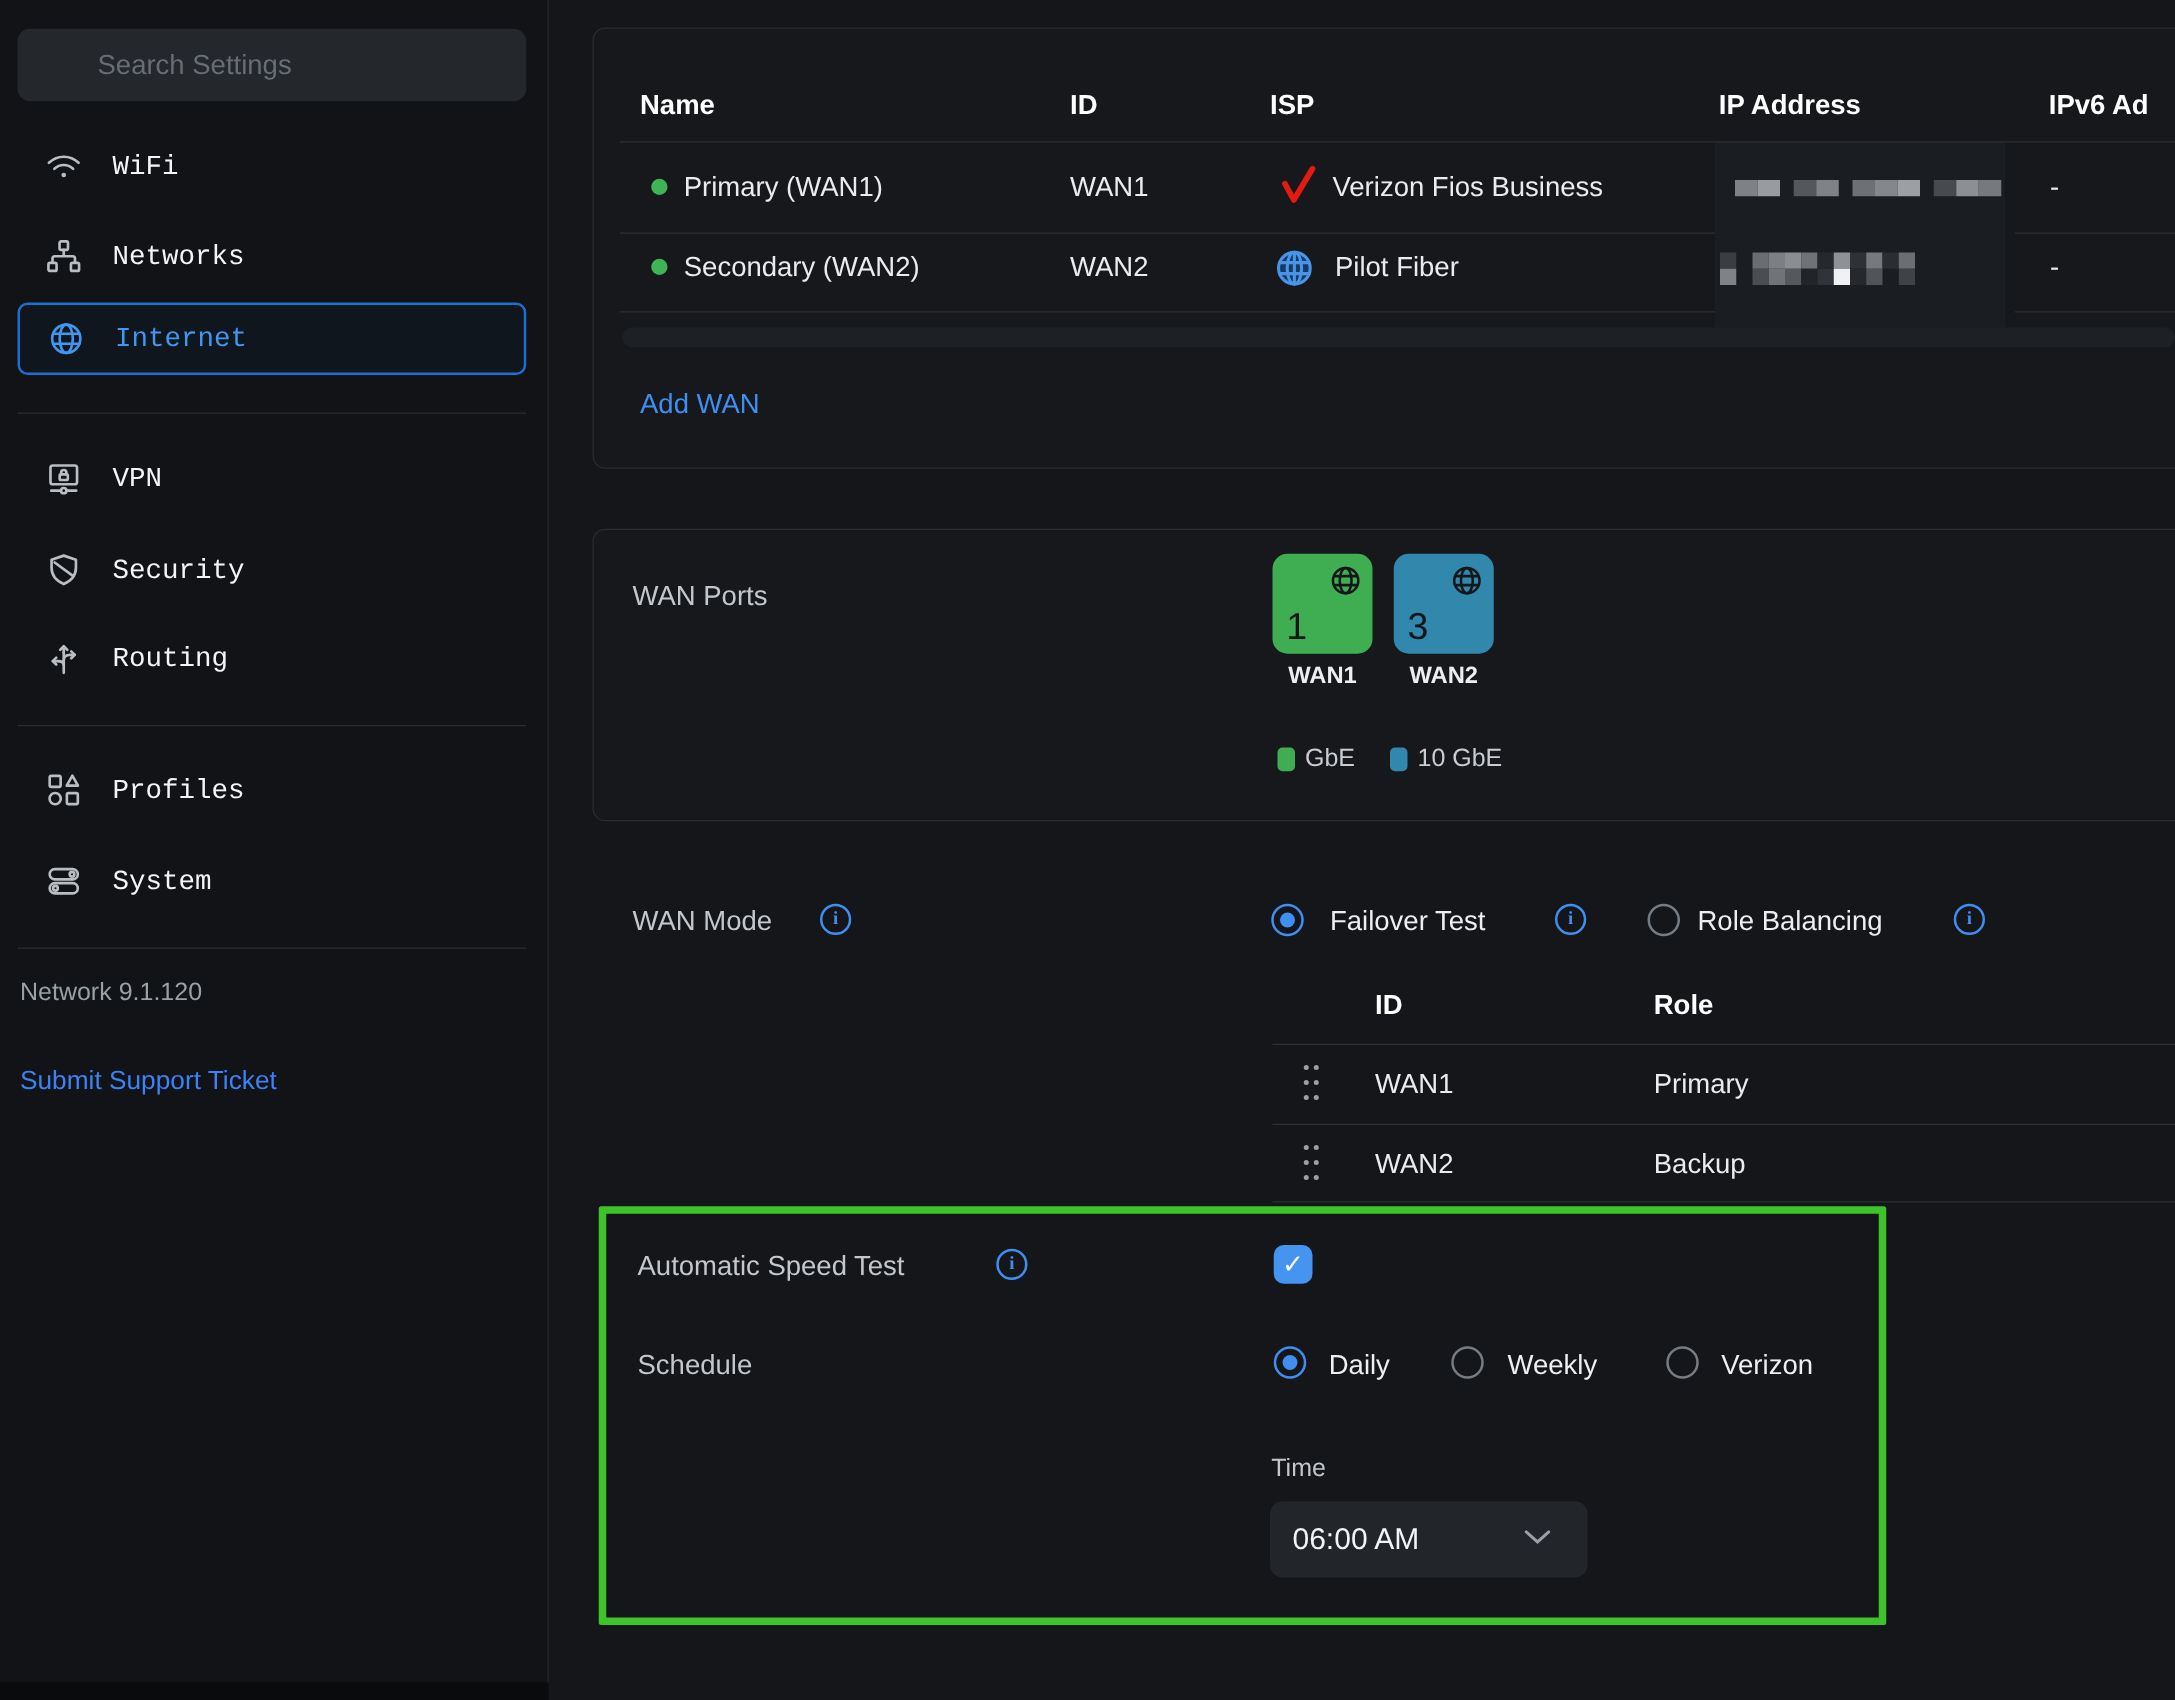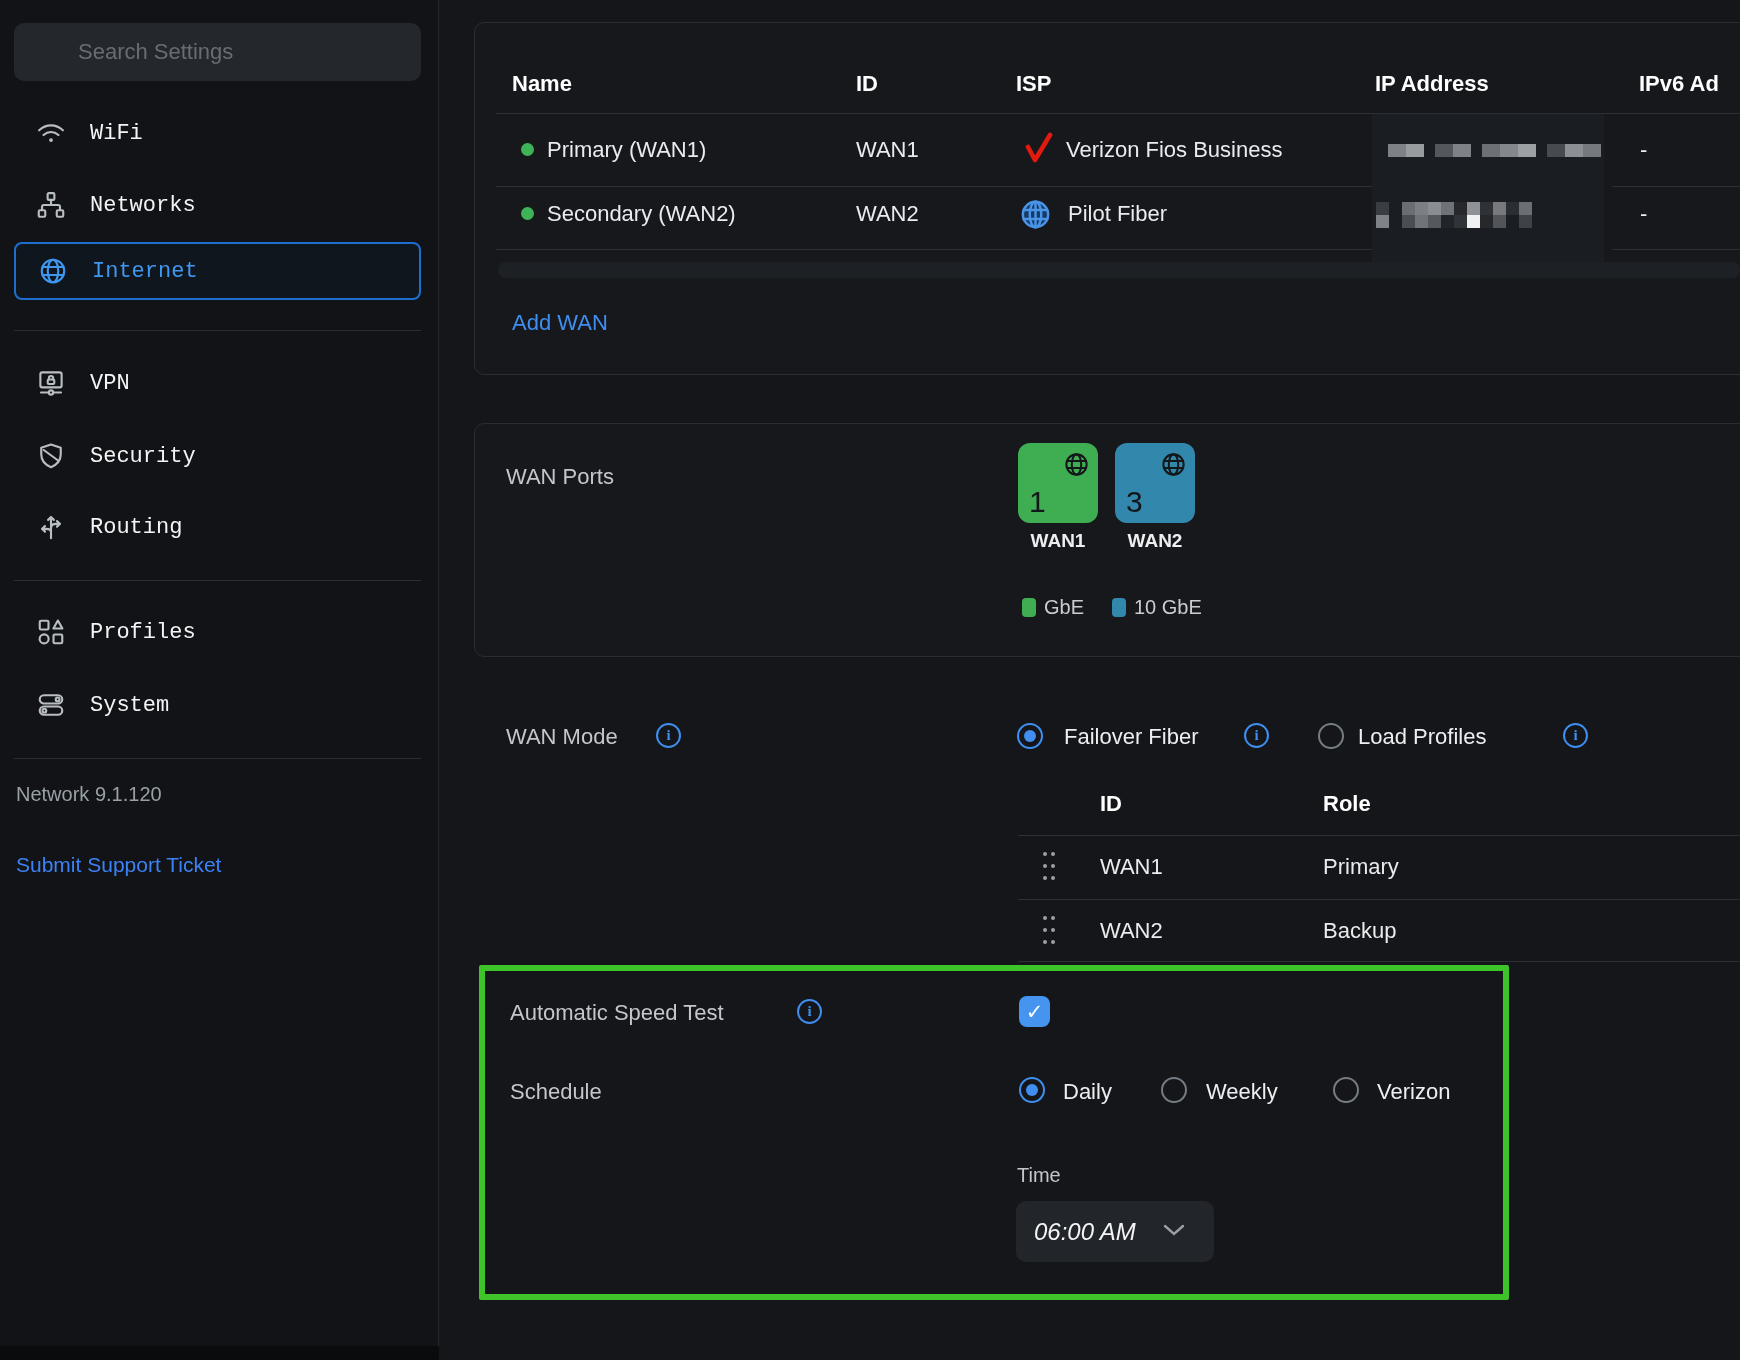--- a/index.html
+++ b/index.html
@@ -75,22 +75,22 @@
               display:flex; align-items:center; justify-content:center; color:#fff;
               font-size:21px; cursor:pointer; }
   .drag { position:absolute; width:16px; height:36px; cursor:grab; }
   .drag svg { display:block; }
 
   
   .green-box { position:absolute; left:479px; top:965px; width:1030px; height:335px;
                border:6px solid #3fc32a; border-radius:2px; pointer-events:none; }
 
   
-  .select { position:absolute; left:1016px; top:1201px; width:198px; height:61px;
-            background:#222529; border-radius:10px; cursor:pointer;font-style:italic; }
+  .select { position:absolute; left:1016px; top:1201px; width:254px; height:61px;
+            background:#222529; border-radius:10px; cursor:pointer; }
   .select .val { position:absolute; left:18px; top:50%; transform:translateY(-50%);
                  font-size:24px; color:#f2f4f6; white-space:nowrap; }
   .select .chev { position:absolute; right:28px; top:50%; transform:translateY(-50%); }
 
   svg.icon { stroke:#b9bec3; fill:none; stroke-width:1.7; stroke-linecap:round; stroke-linejoin:round; }
   .nav-item.selected svg.icon { stroke:#3f97f0; }
 </style>
 </head>
 <body>
 
@@ -333,25 +333,25 @@
   <div class="legend-tx" style="left:1044px; top:596px">GbE</div>
   <span class="legend-sw" style="left:1112px; top:598px; background:#3287ac"></span>
   <div class="legend-tx" style="left:1134px; top:596px">10 GbE</div>
 
   <div class="lbl" style="left:506px; top:724px">WAN Mode</div>
   <span class="info" style="left:656px; top:723px">i</span>
 
   <span class="radio sel" style="left:1017px; top:723px">
       <span class="dot"></span>
     </span>
-  <div class="rlabel" style="left:1064px; top:724px">Failover Fiber</div>
+  <div class="rlabel" style="left:1064px; top:724px">Failover Test</div>
   <span class="info" style="left:1244px; top:723px">i</span>
 
   <span class="radio" style="left:1318px; top:723px"></span>
-  <div class="rlabel" style="left:1358px; top:724px">Load Profiles</div>
+  <div class="rlabel" style="left:1358px; top:724px">Role Balancing</div>
   <span class="info" style="left:1563px; top:723px">i</span>
 
   <div class="th" style="left:1100px; top:791px">ID</div>
   <div class="th" style="left:1323px; top:791px">Role</div>
   <div class="hdiv" style="left:1018px; top:835px; width:722px"></div>
 
   <div>
     <span class="drag" style="left:1041px; top:848px">
       <svg width="16" height="36" viewBox="0 0 16 36" fill="#9aa0a6">
         <circle cx="4" cy="6" r="2"></circle>

